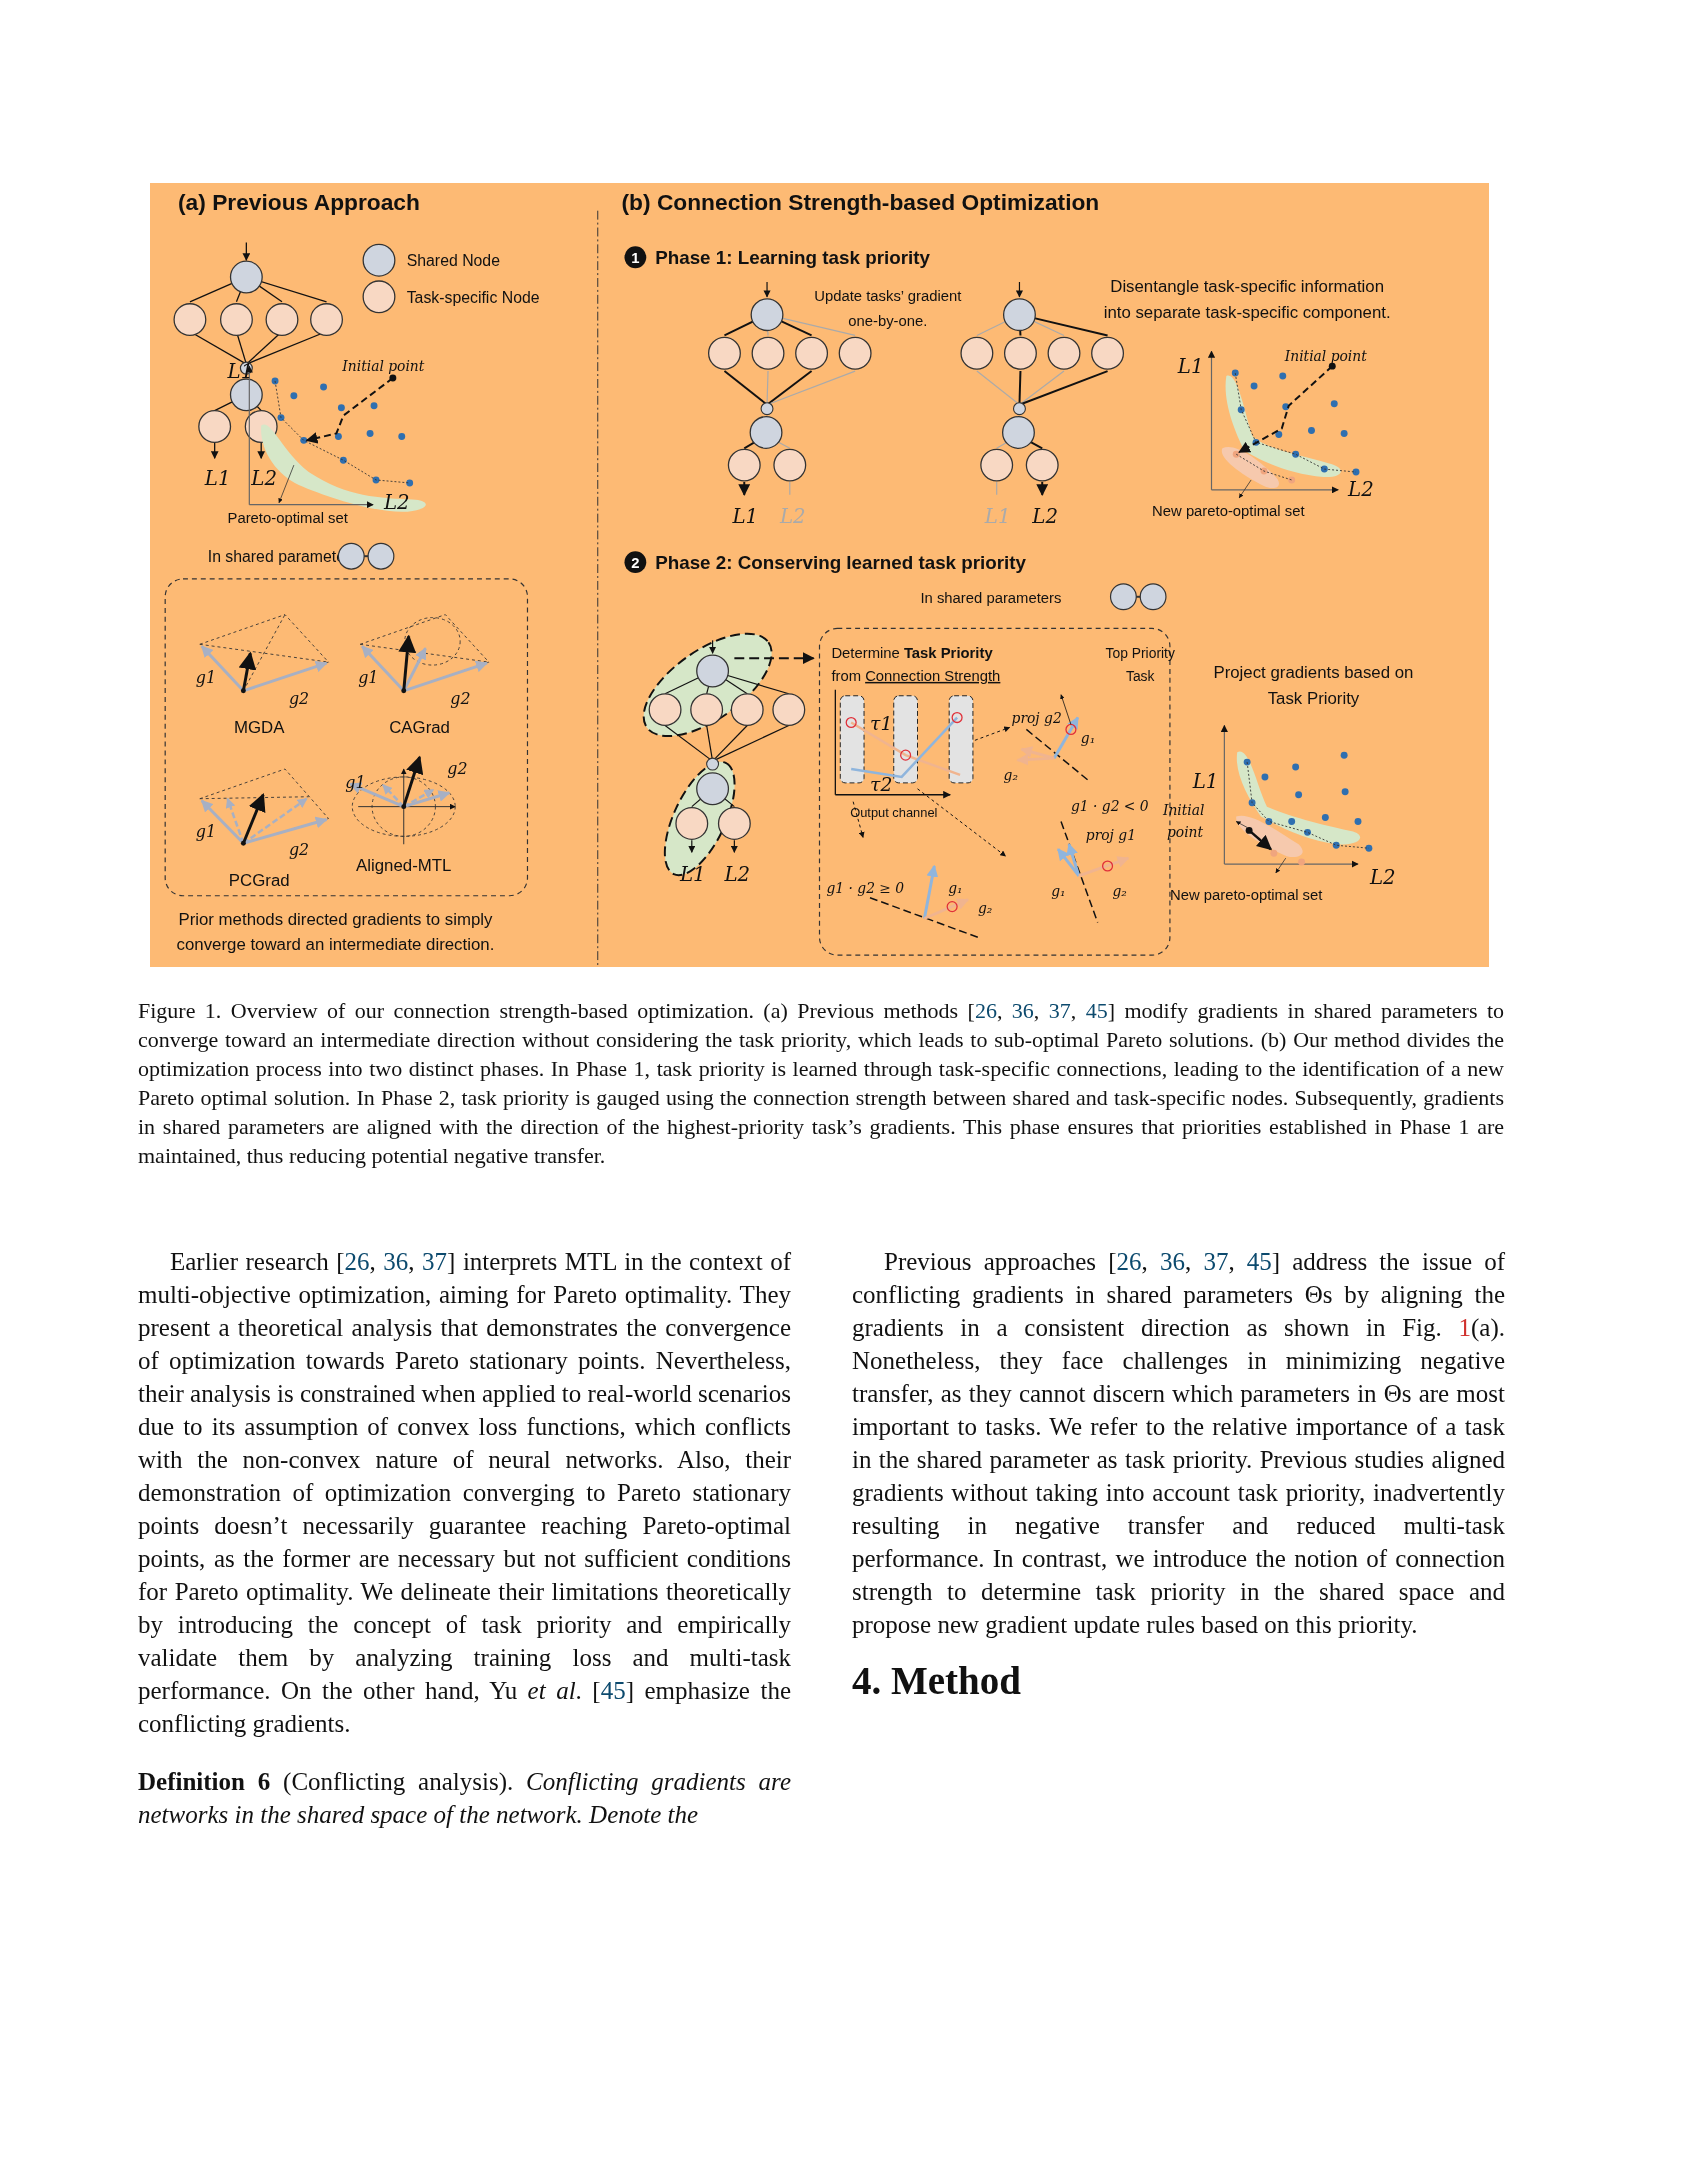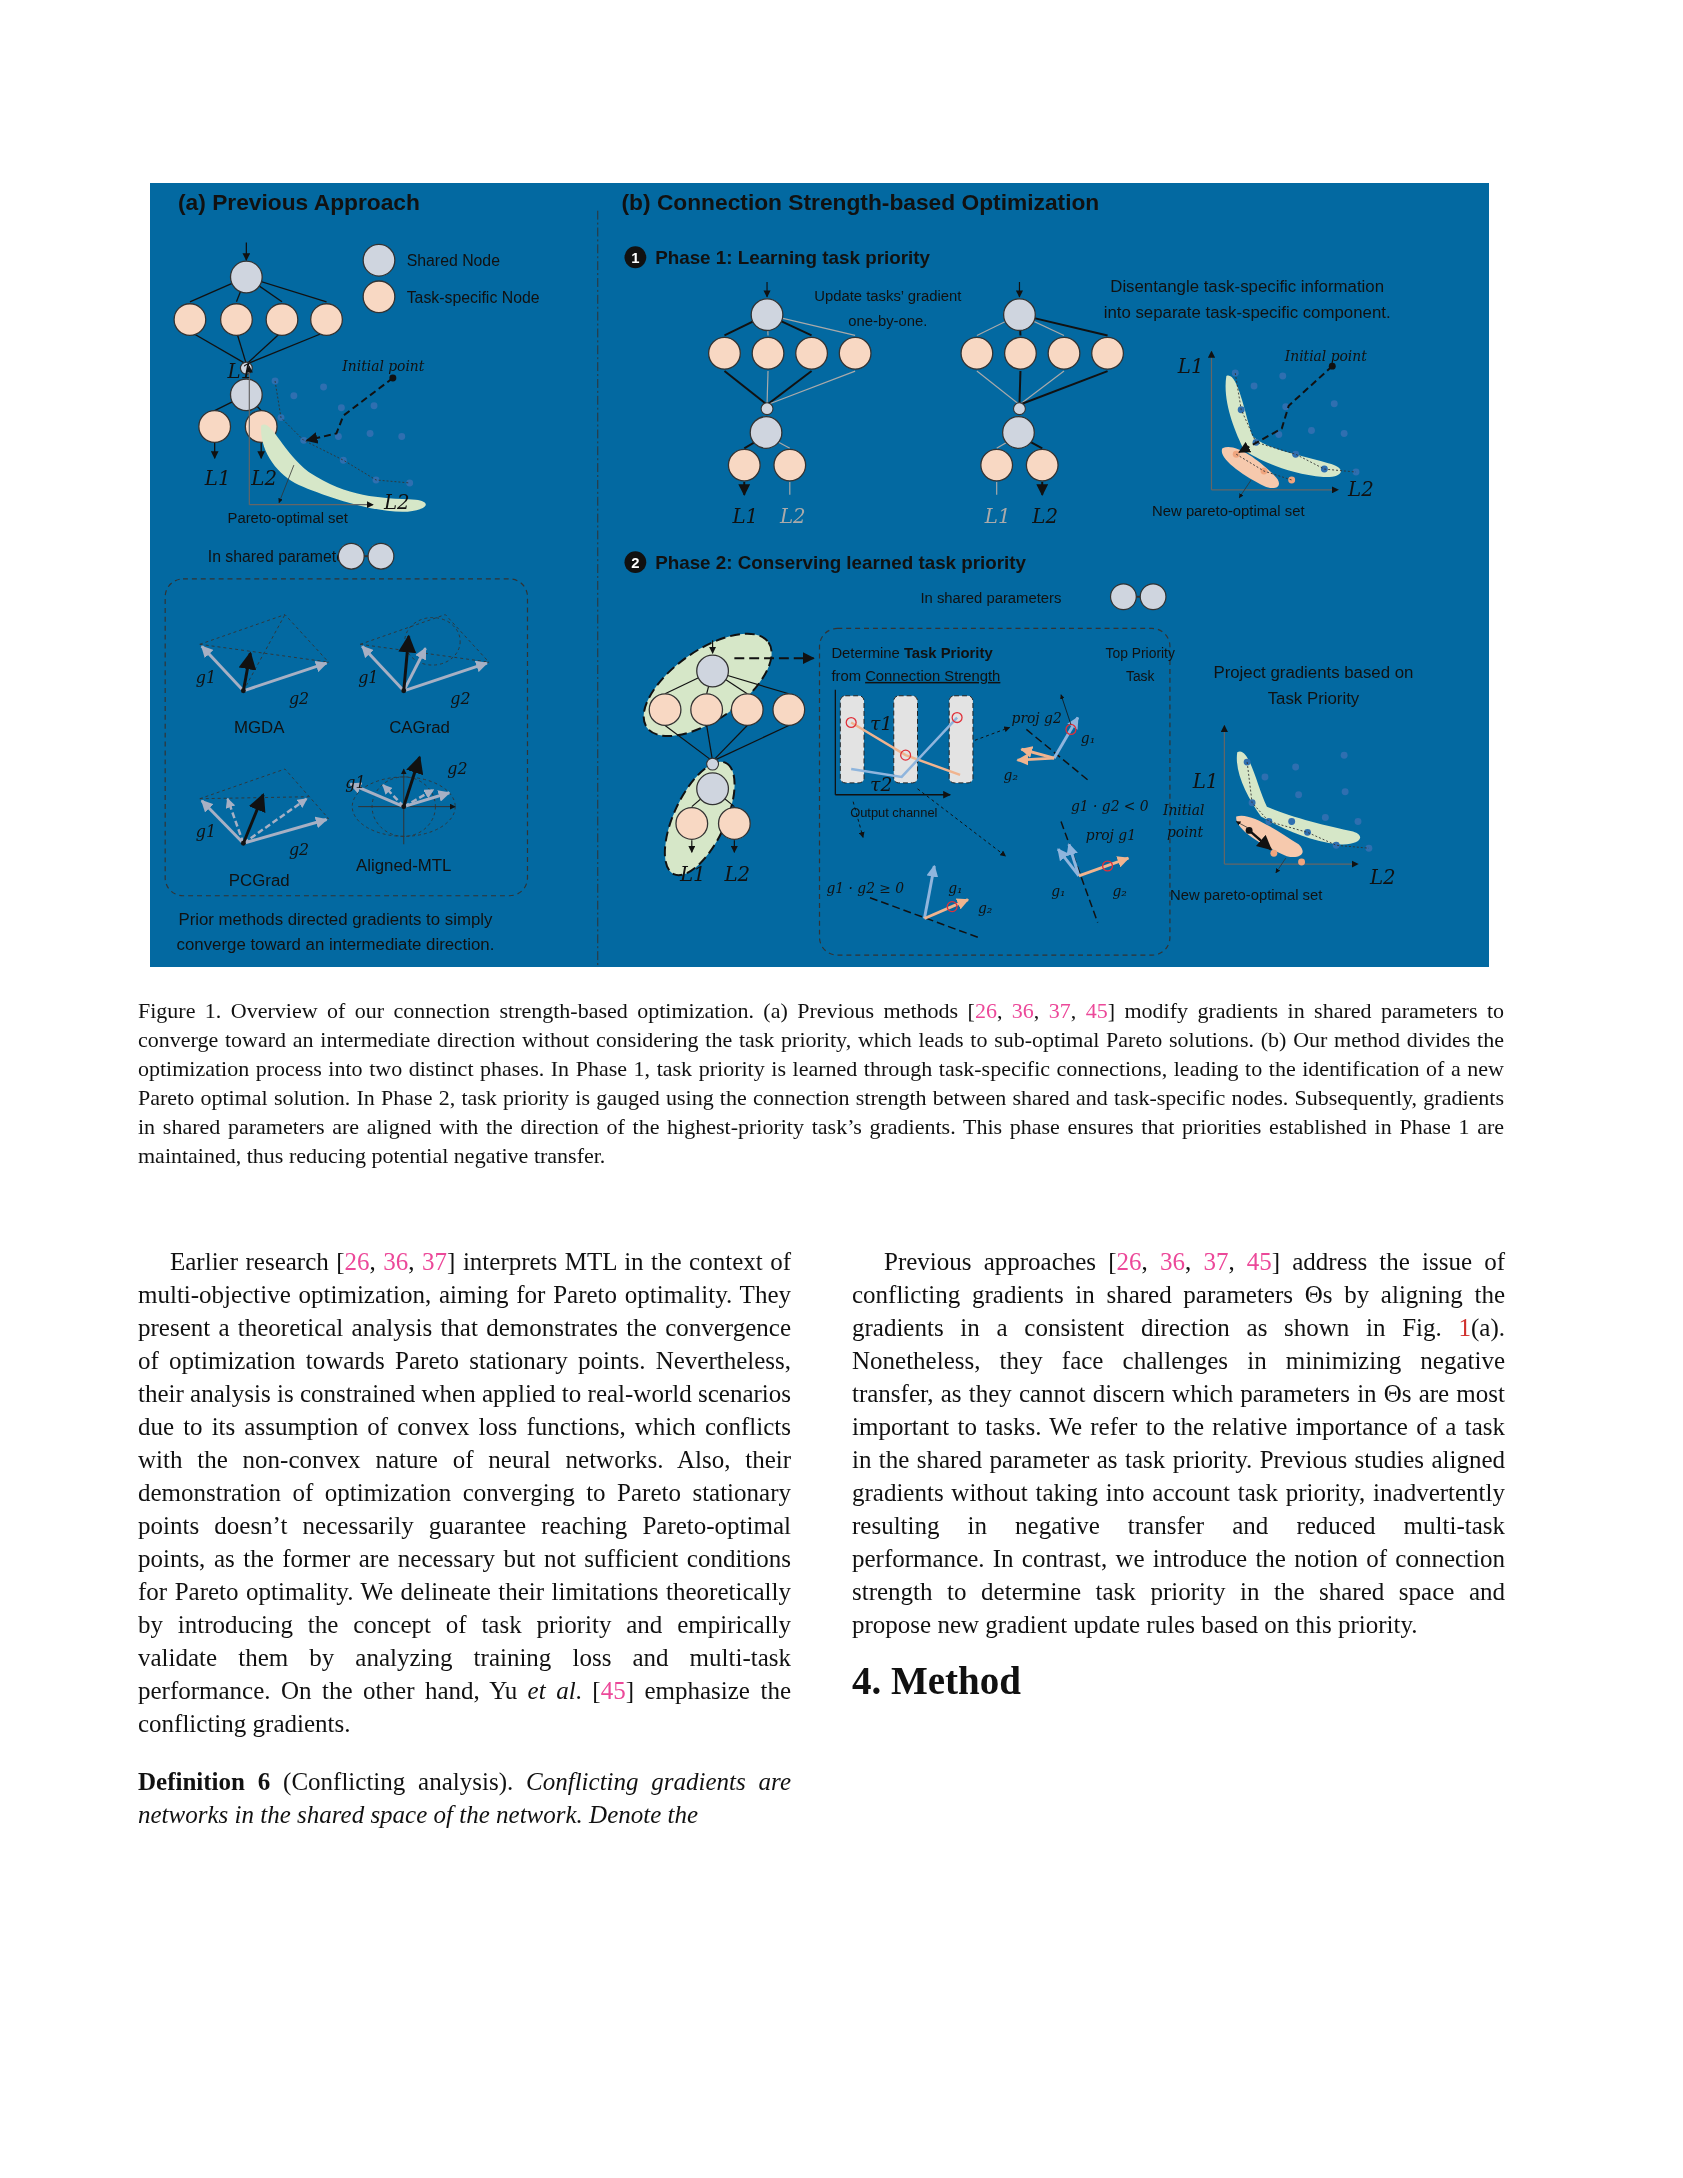--- a/index.html
+++ b/index.html
@@ -1,23 +1,23 @@
 <!DOCTYPE html>
 <html><head>
 <meta charset="utf-8">
 <style>
   html, body { margin:0; padding:0; background:#ffffff; }
   body { width:1683px; height:2178px; position:relative; overflow:hidden; font-family:"Liberation Serif", serif; color:#111; }
-  .figure { position:absolute; left:150px; top:183px; width:1339px; height:784px; background:#0369a1;text-decoration:underline; }
+  .figure { position:absolute; left:150px; top:183px; width:1339px; height:784px; background:#fdba74;text-decoration:underline; }
   .figure svg { position:absolute; left:0; top:0; width:1339px; height:784px; }
   .svgt { font-family:"Liberation Sans", sans-serif; fill:#111; }
   .svgb { font-family:"Liberation Sans", sans-serif; font-weight:bold; fill:#111; }
   .svgm { font-family:"DejaVu Serif", serif; font-style:italic; fill:#111; }
   .caption { position:absolute; left:138px; top:996px; width:1366px; font-size:22px; line-height:29px; text-align:justify; }
-  .caption .cite, .col .cite { color:#ec4899;margin-top:40px; }
+  .caption .cite, .col .cite { color:#0c4a6e;margin-top:40px; }
   .caption .figref, .col .figref { color:#d0312d; }
   .col { position:absolute; top:1220px; width:653px; font-size:25px; line-height:33px; text-align:justify; }
   .col.left { left:138px; }
   .col.right { left:852px; }
   .col p { margin:0; }
   .col .gap { height:25px; }
   .col .indent { text-indent:32px;font-family:Liberation Serif, serif; }
   .col i { font-style:italic; }
   .col b { font-weight:bold; }
   .section-heading { font-size:39px; font-weight:bold; margin:22px 0 20px 0; line-height:36px; }

